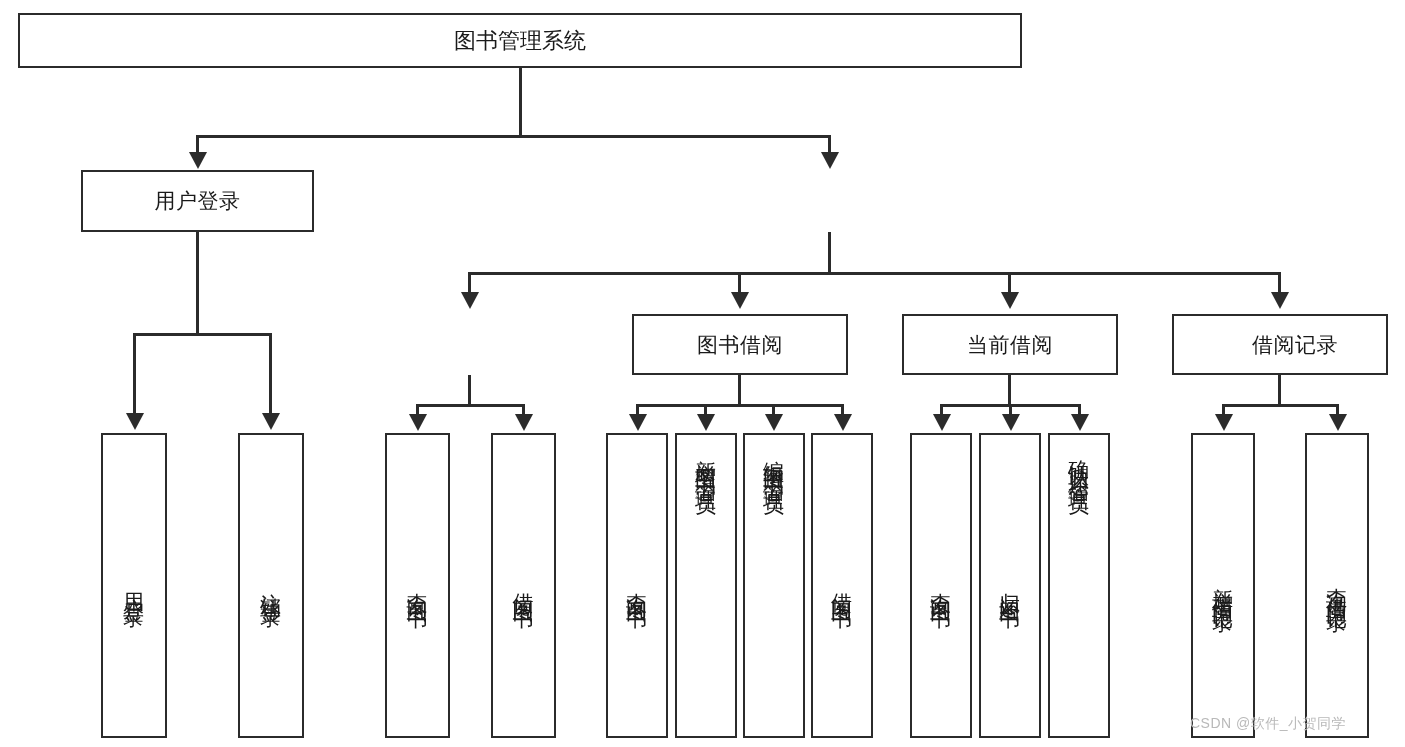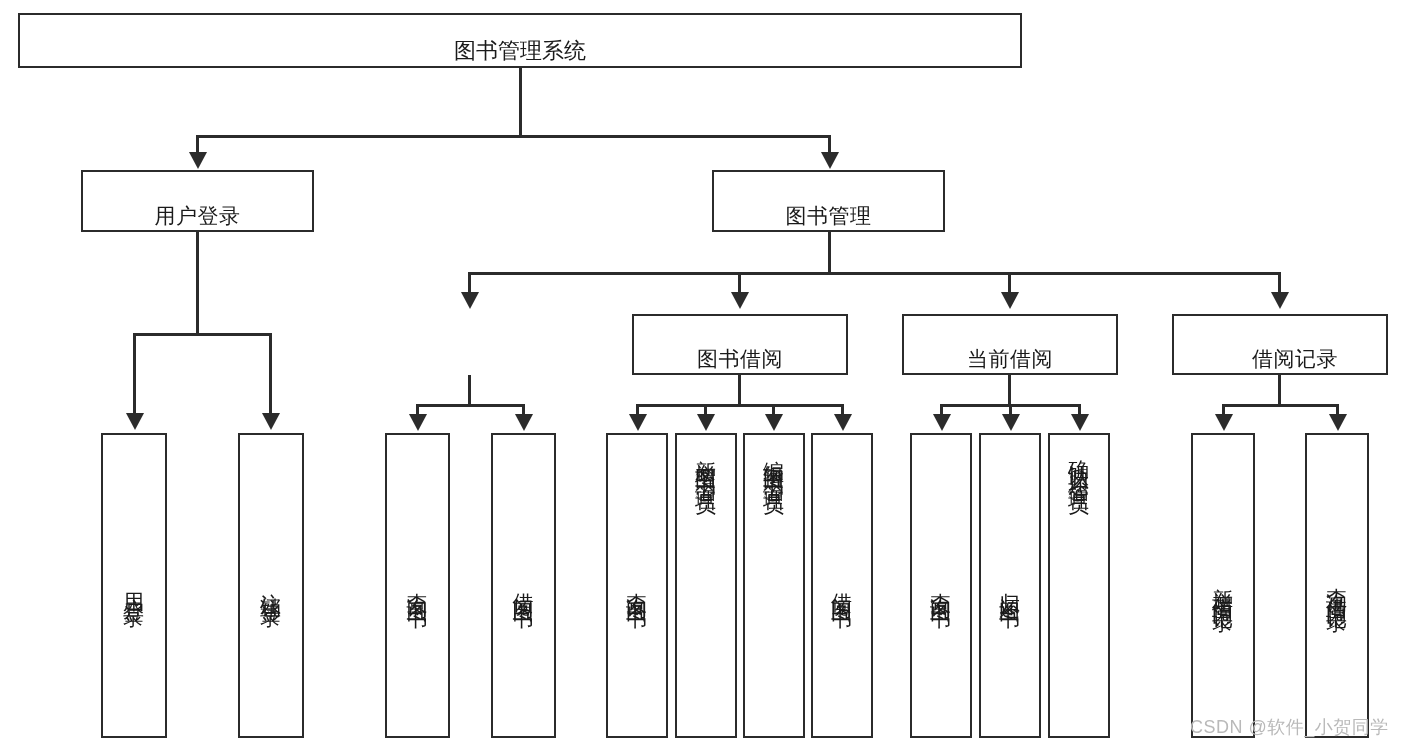--- a/index.html
+++ b/index.html
@@ -16,21 +16,21 @@
     height: 747px;
     background: #ffffff;
     overflow: hidden;
   }
   .node {
     position: absolute;
     box-sizing: border-box;
     border: 2px solid #2b2b2b;
     background: #ffffff;
     display: flex;
-    align-items: flex-end;
+    align-items: center;
     justify-content: center;
     color: #1a1a1a;
   }
   .node-h {
     font-size: 21px;
     letter-spacing: 0.5px;
   }
   .node-root {
     font-size: 22px;
   }
@@ -58,21 +58,21 @@
   .arrow {
     position: absolute;
     width: 0;
     height: 0;
     border-left: 9px solid transparent;
     border-right: 9px solid transparent;
     border-top: 17px solid #2b2b2b;
   }
   .watermark {
     position: absolute;
-    font-size: 18px;
+    font-size: 14px;
     color: #b9b9b9;
     white-space: nowrap;
     letter-spacing: 0.5px;
   }
 </style>
 </head>
 <body>
 
 <div id="canvas">
 
@@ -84,23 +84,20 @@
 
   <div class="edge edge-h" style="left:196px; top:135px; width:635px; height:3px;"></div>
 
   <div class="edge edge-v" style="left:196px; top:135px; width:3px; height:20px;"></div>
   <div class="arrow" style="left:189px; top:152px;"></div>
   <div class="edge edge-v" style="left:828px; top:135px; width:3px; height:20px;"></div>
   <div class="arrow" style="left:821px; top:152px;"></div>
 
   <div class="node node-h" style="left:81px; top:170px; width:233px; height:62px;">
     <span>用户登录</span>
-  </div>
-  <div class="node node-h" style="left:712px; top:170px; width:233px; height:62px;">
-    <span>图书管理</span>
   </div>
 
   <div class="edge edge-v" style="left:196px; top:232px; width:3px; height:103px;"></div>
   <div class="edge edge-h" style="left:133px; top:333px; width:139px; height:3px;"></div>
   <div class="edge edge-v" style="left:133px; top:333px; width:3px; height:82px;"></div>
   <div class="arrow" style="left:126px; top:413px;"></div>
   <div class="edge edge-v" style="left:269px; top:333px; width:3px; height:82px;"></div>
   <div class="arrow" style="left:262px; top:413px;"></div>
 
   <div class="node node-v" style="left:101px; top:433px; width:66px; height:305px; justify-content:center;">

